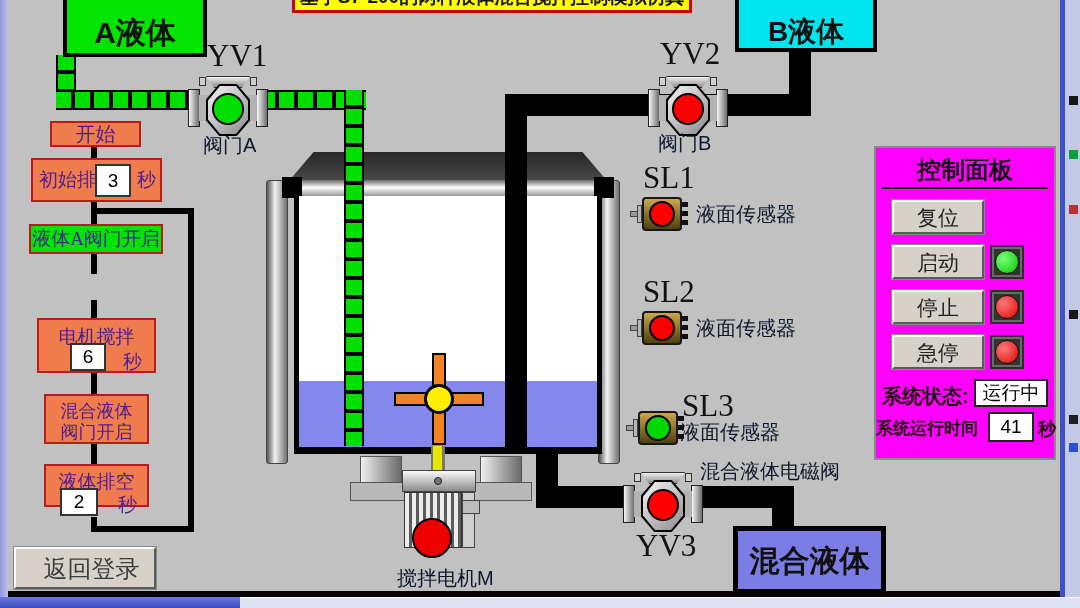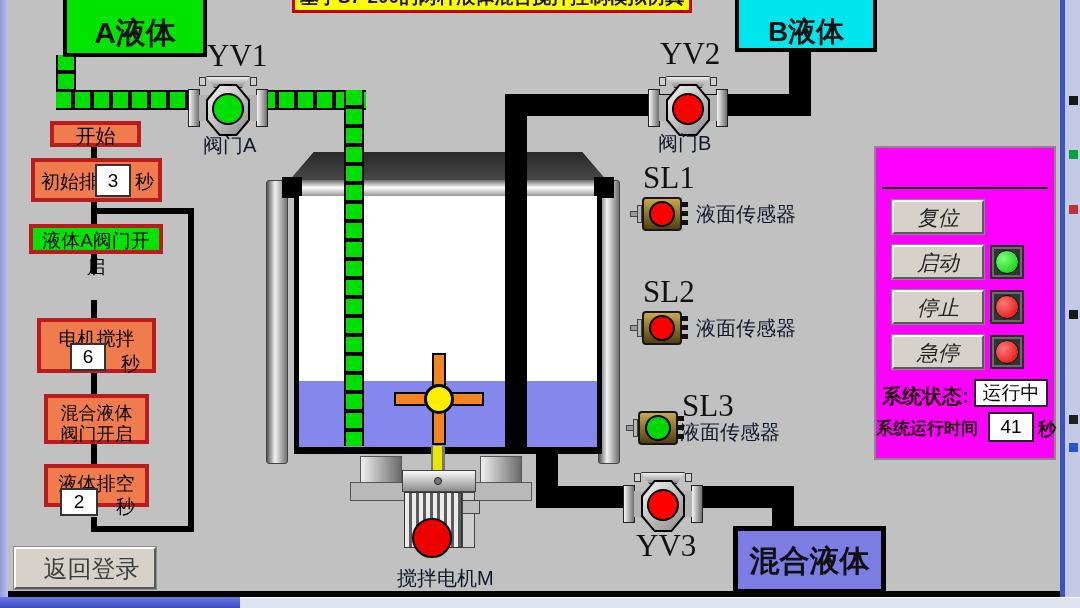--- a/index.html
+++ b/index.html
@@ -81,36 +81,36 @@
   .sensor .stub1{position:absolute;left:0;top:15px;width:8px;height:6px;background:#9a9a9a;border:1px solid #444;}
   .sensor .stub2{position:absolute;left:7px;top:9px;width:5px;height:18px;background:#b5b5b5;border:1px solid #444;}
   .sensor .bodyx{position:absolute;left:12px;top:1px;width:40px;height:34px;border-radius:4px;
                  background:linear-gradient(180deg,#c9a84e,#4e400e);border:2px solid #171717;}
   .sensor .ball{position:absolute;left:19px;top:5px;width:26px;height:26px;border-radius:50%;border:2px solid #000;}
   .sensor .t1,.sensor .t2,.sensor .t3{position:absolute;left:51px;width:7px;height:5px;background:#101010;}
   .sensor .t1{top:6px}.sensor .t2{top:15px}.sensor .t3{top:24px}
 
   
   .fline{background:#000;z-index:1;}
-  .step{border:4px solid #b91c1c;background:#f07b4d;text-align:center;z-index:2;font-size:19px;color:#000000;}
+  .step{border:2px solid #b91c1c;background:#f07b4d;text-align:center;z-index:2;font-size:19px;color:#4c1d95;font-family:Liberation Serif, serif;}
   .step.green{background:#00e400;}
   .num-input{position:absolute;background:#fff;border:2px solid #333;text-align:center;
              font-size:19px;font-family:"Liberation Sans",sans-serif;padding:0;z-index:3;}
 
   
   .btn3d{background:#d6d2ca;border:2px solid;border-color:#ffffff #5a5a5a #5a5a5a #ffffff;
          outline:1px solid #8a8a8a;text-align:center;color:#222;cursor:pointer;z-index:4;
          font-family:"Liberation Sans","DejaVu Sans",sans-serif;}
   .back-btn{left:14px;top:547px;width:142px;height:42px;font-size:24px;line-height:38px;color:#3c3c3c;padding-left:19px;}
 
   
   .panel{left:874px;top:146px;width:182px;height:314px;background:#ff00ff;border:2px solid #8a8a8a;z-index:4;}
   .panel-title{position:absolute;left:0;top:6px;width:100%;text-align:center;font-size:24px;font-weight:bold;color:#111;}
   .panel-rule{position:absolute;left:6px;top:39px;width:166px;height:0;border-top:2px solid #000;}
-  .pbtn{position:absolute;left:16px;width:92px;height:34px;font-size:21px;line-height:29px;font-style:italic;}
+  .pbtn{position:absolute;left:16px;width:92px;height:34px;font-size:21px;line-height:29px;}
   .lamp{position:absolute;left:114px;width:34px;height:34px;background:#6a6a6a;border:2px solid #2c2c2c;z-index:4;}
   .lamp .inner{position:absolute;left:2px;top:2px;right:2px;bottom:2px;background:#333;}
   .lamp .bulb{position:absolute;left:3px;top:3px;width:24px;height:24px;border-radius:50%;border:1px solid #111;}
   .lamp.green .bulb{background:radial-gradient(circle at 35% 35%,#7aff7a,#00c800);}
   .lamp.red .bulb{background:radial-gradient(circle at 35% 35%,#ff7a7a,#dd0000);}
   .ptext{position:absolute;color:#1a0505;font-weight:bold;white-space:nowrap;}
   .pfield{position:absolute;background:#fff;border:2px solid #222;text-align:center;font-size:19px;color:#000;z-index:4;}
 </style>
 </head>
 <body>
@@ -208,20 +208,21 @@
     <div class="fl" style="left:0"></div>
     <div class="fl" style="left:68px"></div>
     <div class="nk" style="left:11px"></div>
     <div class="nk" style="left:57px"></div>
     <div class="oct0"></div>
     <div class="oct"></div>
     <div class="ball" style="background:#ff0000"></div>
   </div>
   <div class="abs clabel" style="left:658px;top:130px">阀门B</div>
 
+  <div class="abs clabel" style="left:700px;top:458px">混合液体电磁阀</div>
   <div class="abs valve" style="left:623px;top:472px">
     <div class="cap1"></div>
     <div class="ear" style="left:11px"></div>
     <div class="ear" style="left:62px"></div>
     <div class="fl" style="left:0"></div>
     <div class="fl" style="left:68px"></div>
     <div class="nk" style="left:11px"></div>
     <div class="nk" style="left:57px"></div>
     <div class="oct0"></div>
     <div class="oct"></div>
@@ -304,20 +305,21 @@
 
   <div class="abs step" style="left:44px;top:464px;width:105px;height:43px">
     <span style="position:absolute;left:0;right:0;top:3px">液体排空</span>
     <span style="position:absolute;right:10px;top:26px">秒</span>
   </div>
   <input class="num-input" style="left: 60px; top: 488px; width: 38px; height: 28px;" readonly="" value="2">
 
   <button class="abs btn3d back-btn">返回登录</button>
 
   <div class="abs panel">
+    <div class="panel-title">控制面板</div>
     <div class="panel-rule"></div>
 
     <button class="btn3d pbtn" style="top:52px">复位</button>
 
     <button class="btn3d pbtn" style="top:97px">启动</button>
     <div class="lamp green" style="top:97px">
       <div class="inner"></div>
         <div class="bulb"></div>
     </div>
 

